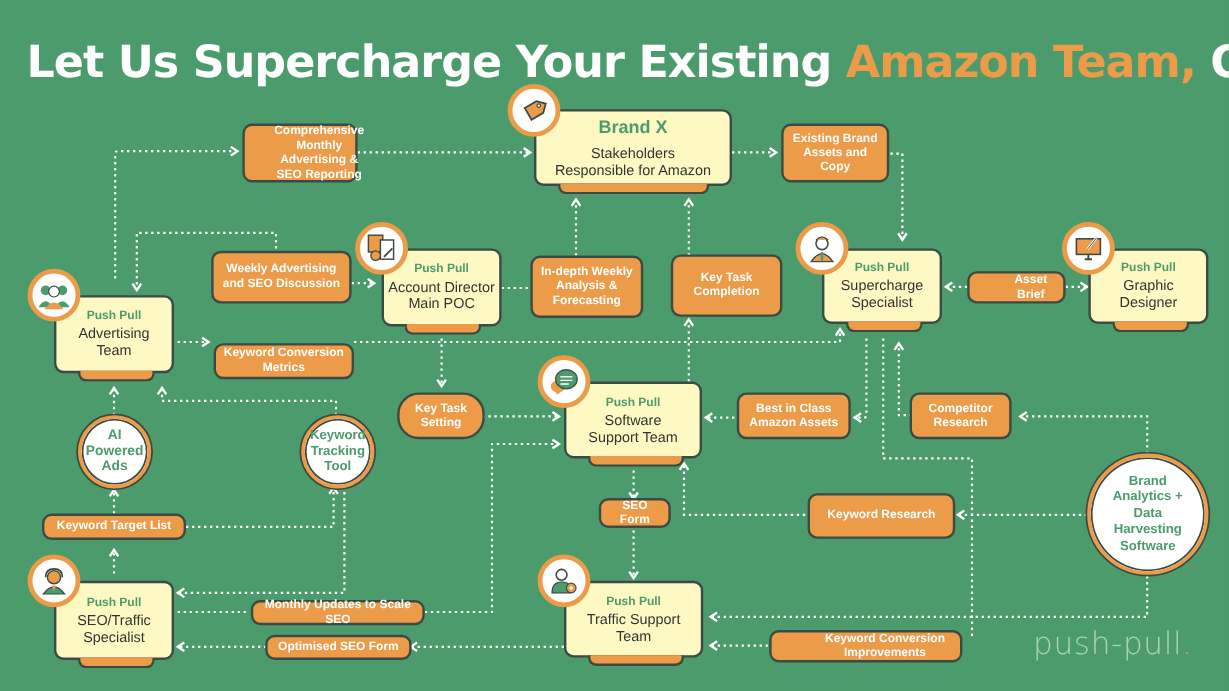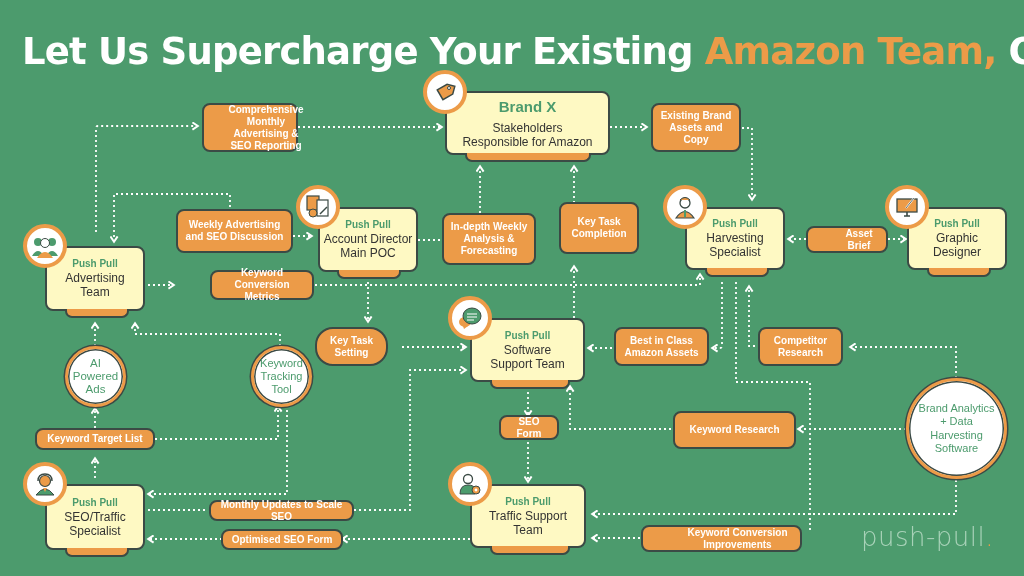--- a/index.html
+++ b/index.html
@@ -8,21 +8,21 @@
   .title { position: absolute; left: 22px; top: 30px; font-family: "DejaVu Sans", sans-serif; font-weight: bold; font-size: 37px; color: #ffffff; letter-spacing: -0.8px; white-space: nowrap; }
   .title .accent { color: #ec9b48; }
   svg.lines { position: absolute; left: 0; top: 0; width: 1024px; height: 576px; }
   .lbl { position: absolute; background: #ec9b48; border: 2px solid #3b4a45; border-radius: 8px; color: #fff; font-weight: bold; font-size: 10px; line-height: 12px; text-align: center; display: flex; align-items: center; justify-content: center; padding: 2px 4px; }
   .card { position: absolute; background: #fef9c3; border: 2px solid #3b4a45; border-radius: 8px; text-align: center; display: flex; flex-direction: column; align-items: center; justify-content: center; }
   .card .tab { position: absolute; bottom: -9px; height: 9px; background: #ec9b48; border: 2px solid #3b4a45; border-top: none; border-radius: 0 0 7px 7px; }
   .card .pp { color: #4c9b6d; font-weight: bold; font-size: 10px; margin-bottom: 2px; }
   .card .nm { color: #333; font-size: 12px; line-height: 14px; }
   .card .bx { color: #4c9b6d; font-weight: bold; font-size: 15px; margin-bottom: 6px; }
   .icon { position: absolute; width: 44px; height: 44px; border-radius: 50%; background: #fff; border: 4px solid #ec9b48; display: flex; align-items: center; justify-content: center; }
-  .circle { position: absolute; border-radius: 50%; background: #fff; border: 3px solid #ec9b48; box-shadow: 0 0 0 1.5px #3b4a45, inset 0 0 0 1.5px #3b4a45; color: #4c9b6d; font-weight: normal; text-align: center; display: flex; align-items: center; justify-content: center; }
+  .circle { position: absolute; border-radius: 50%; background: #fff; border: 3px solid #ec9b48; box-shadow: 0 0 0 1.5px #3b4a45, inset 0 0 0 1.5px #3b4a45; color: #4c9b6d; font-weight: bold; text-align: center; display: flex; align-items: center; justify-content: center; }
   .logo { position: absolute; right: 30px; top: 522px; color: #a8d2b8; font-family: "DejaVu Sans", sans-serif; font-weight: 200; font-size: 26px; letter-spacing: 0.5px; }
   .logo .dot { color: #ec9b48; }
 </style>
 </head>
 <body>
 
 <div class="title">
   <span>Let Us Supercharge Your Existing</span>
   <span class="accent">Amazon Team,</span>
   <span>Or Be It</span>
@@ -107,25 +107,25 @@
     <path d="M280,346 V334 H135 V325" marker-end="url(#ar)"></path>
 
     <path d="M806,239 H790" marker-end="url(#ar)"></path>
     <path d="M888,239 H904" marker-end="url(#ar)"></path>
   </g>
 </svg>
 
 <div class="lbl" style="left:202px;top:103px;width:96px;height:49px;padding-left:36px;">Comprehensive Monthly Advertising &amp; SEO Reporting</div>
 <div class="lbl" style="left:651px;top:103px;width:90px;height:49px;">Existing Brand Assets and Copy</div>
 <div class="lbl" style="left:176px;top:209px;width:117px;height:44px;">Weekly Advertising and SEO Discussion</div>
-<div class="lbl" style="left:178px;top:270px;width:104px;height:30px;margin-left:32px;">Keyword Conversion Metrics</div>
+<div class="lbl" style="left:178px;top:286px;width:117px;height:30px;">Keyword Conversion Metrics</div>
 <div class="lbl" style="left:442px;top:213px;width:94px;height:52px;">In-depth Weekly Analysis &amp; Forecasting</div>
-<div class="lbl" style="left:559px;top:202px;width:80px;height:52px;">Key Task Completion</div>
+<div class="lbl" style="left:559px;top:212px;width:93px;height:52px;">Key Task Completion</div>
 <div class="lbl" style="left:806px;top:226px;width:82px;height:27px;padding-left:28px;">Asset Brief</div>
-<div class="lbl" style="left:315px;top:327px;width:73px;height:39px;border-radius:18px;">Key Task Setting</div>
+<div class="lbl" style="left:331px;top:327px;width:73px;height:39px;border-radius:18px;">Key Task Setting</div>
 <div class="lbl" style="left:614px;top:327px;width:95px;height:39px;">Best in Class Amazon Assets</div>
 <div class="lbl" style="left:758px;top:327px;width:85px;height:39px;">Competitor Research</div>
 <div class="lbl" style="left:499px;top:415px;width:60px;height:25px;">SEO Form</div>
 <div class="lbl" style="left:673px;top:411px;width:123px;height:38px;">Keyword Research</div>
 <div class="lbl" style="left:35px;top:428px;width:120px;height:22px;">Keyword Target List</div>
 <div class="lbl" style="left:209px;top:500px;width:145px;height:21px;">Monthly Updates to Scale SEO</div>
 <div class="lbl" style="left:221px;top:529px;width:122px;height:21px;">Optimised SEO Form</div>
 <div class="lbl" style="left:641px;top:525px;width:161px;height:27px;padding-left:36px;">Keyword Conversion Improvements</div>
 
 <div class="card" style="left:445px;top:91px;width:165px;height:64px;">
@@ -169,21 +169,21 @@
       <rect x="2" y="2" width="12" height="14" fill="#ec9b48" stroke="#3b4a45" stroke-width="1.2"></rect>
       <rect x="12" y="6" width="11" height="16" fill="#fff" stroke="#3b4a45" stroke-width="1.2"></rect>
       <circle cx="8" cy="19" r="4" fill="#ec9b48" stroke="#3b4a45"></circle>
       <path d="M15,20 L22,13" stroke="#3b4a45" stroke-width="1.5"></path>
     </svg>
 </div>
 
 <div class="card" style="left:685px;top:207px;width:100px;height:63px;">
   <div class="tab" style="left:18px;width:64px;"></div>
   <div class="pp">Push Pull</div>
-  <div class="nm">Harvesting</div>
+  <div class="nm">Supercharge</div>
   <div class="nm">Specialist</div>
 </div>
 <div class="icon" style="left:663px;top:185px;">
   <svg width="24" height="24" viewBox="0 0 24 24">
       <circle cx="12" cy="8" r="5" fill="#fff" stroke="#3b4a45" stroke-width="1.3"></circle>
       <path d="M7,5 Q12,0 17,5" fill="#ec9b48" stroke="#3b4a45"></path>
       <path d="M3,23 Q12,10 21,23 Z" fill="#ec9b48" stroke="#3b4a45" stroke-width="1.2"></path>
       <path d="M12,15 L12,22" stroke="#4c9b6d" stroke-width="2"></path>
     </svg>
 </div>

